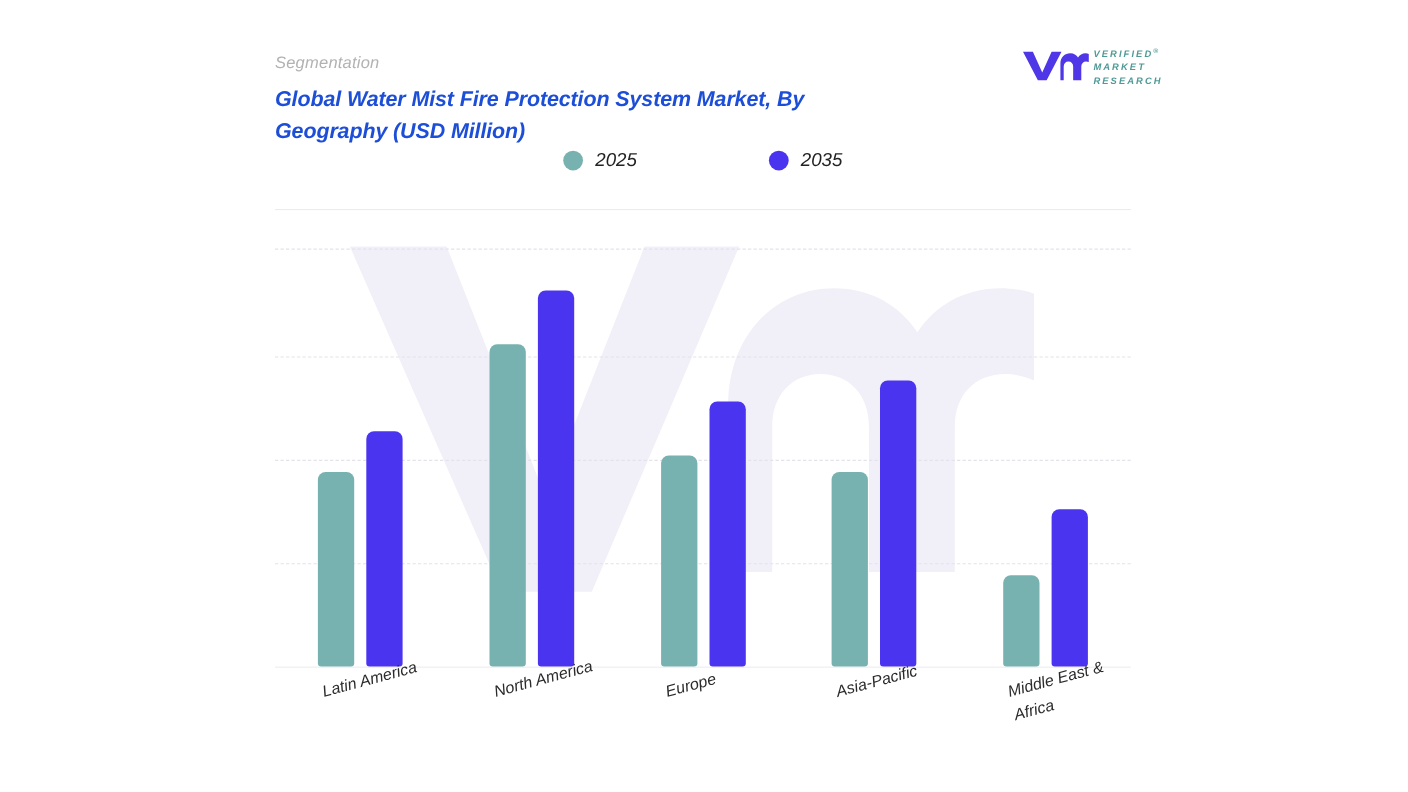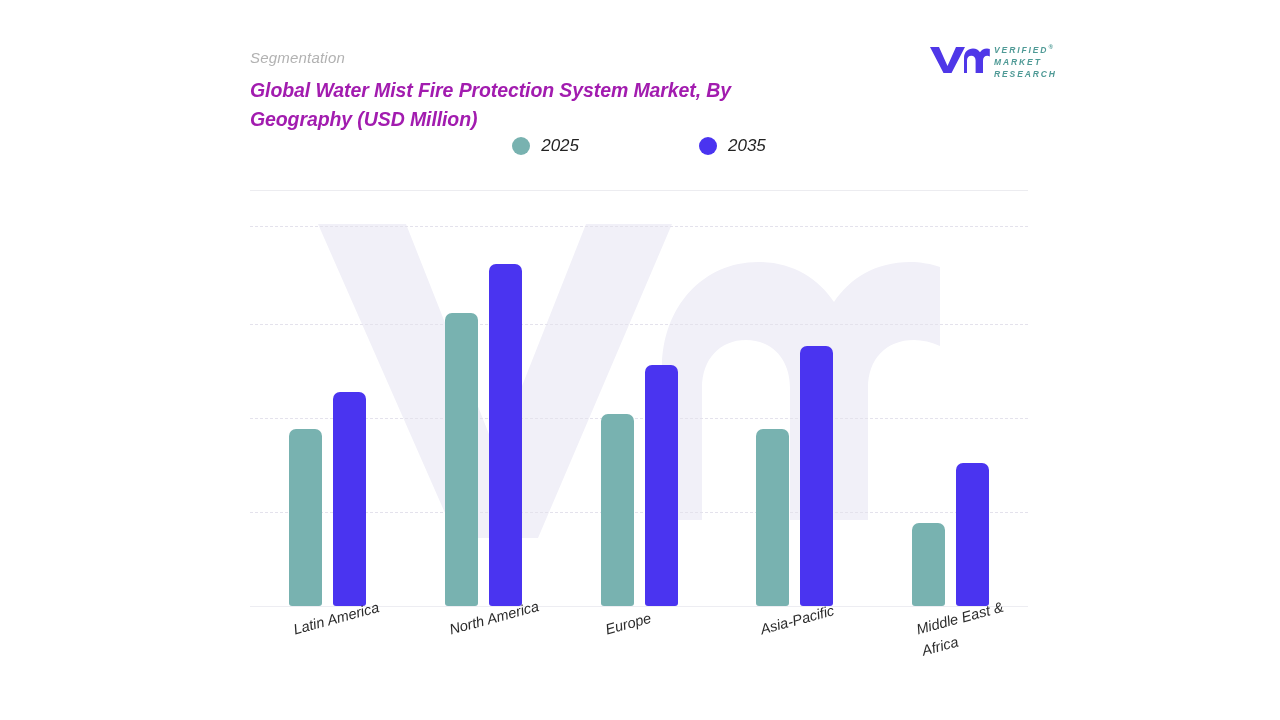--- a/index.html
+++ b/index.html
@@ -12,21 +12,21 @@
   }
   #page { position:relative; width:1084px; height:720px; background:#fff;font-style:italic; }
 
   
   .seg-label {
     position:absolute; left:250px; top:49px;
     font-size:15px; color:#b2b2b2; font-weight:400; letter-spacing:.2px;
   }
   .chart-title {
     position:absolute; left:250px; top:76px; width:560px;
-    font-size:19.5px; font-weight:700; color:#a21caf;
+    font-size:19.5px; font-weight:700; color:#1d4ed8;
     line-height:1.48; letter-spacing:-.1px;
   }
 
   
   .logo { position:absolute; left:928px; top:43px; width:134px; height:34px; }
   .logo-mark { position:absolute; left:0; top:1px; }
   .logo-text {
     position:absolute; left:66px; top:0px;
     font-size:8.5px; font-weight:700; letter-spacing:1.9px;
     color:#4f9a96; line-height:1.42;

